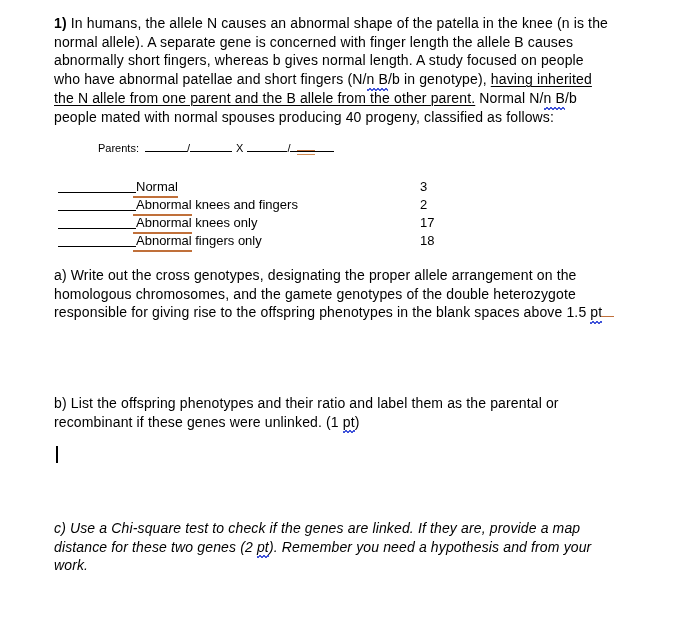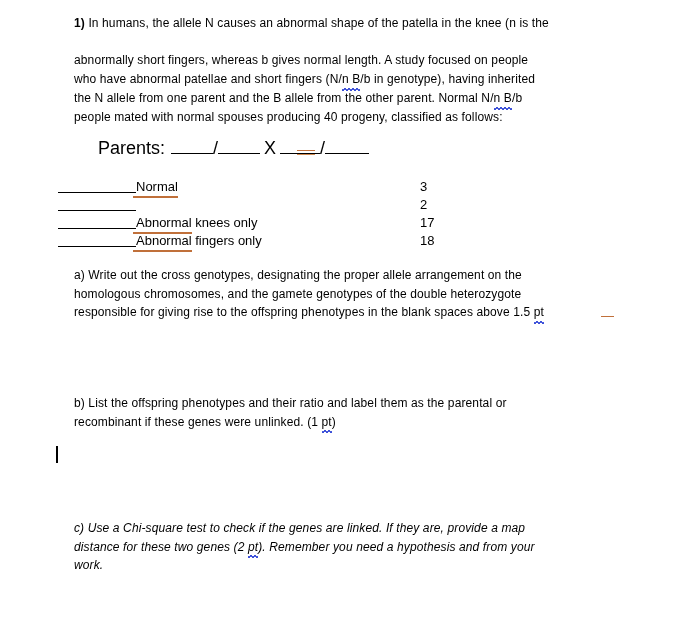--- a/index.html
+++ b/index.html
@@ -20,31 +20,31 @@
     position: absolute;
     left: 0; top: 0;
     width: 690px;
     height: 619px;
     background: #ffffff;
     overflow: hidden;
   }
 
   .para {
     position: absolute;
-    font-size: 12px;
+    font-size: 14px;
     line-height: 18.7px;
     color: #000000;
     letter-spacing: 0.01em;
-    margin-left: 20px;
   }
 
   .q-num { font-weight: bold; }
 
   
   .uline {
+    text-decoration: underline;
     text-decoration-thickness: 1px;
     text-underline-offset: 2px;
   }
 
   
   .squiggle {
     position: relative;
     display: inline-block;
   }
   .squiggle::after {
@@ -65,21 +65,21 @@
   .omark {
     position: absolute;
     background: #c0703a;
     height: 1.4px;
   }
   .omark.thin { height: 1.2px; background: #d08a52; }
 
   
   .parents-row {
     position: absolute;
-    font-size: 18px;
+    font-size: 11px;
     line-height: 18.7px;
     white-space: nowrap;
   }
   .blank {
     display: inline-block;
     border-bottom: 1.4px solid #000000;
     vertical-align: baseline;
   }
   .blank.p1a { width: 42px; }
   .blank.p1b { width: 42px; }
@@ -142,21 +142,21 @@
     background: #000000;
   }
 </style>
 </head>
 <body>
 
 <div class="page">
 
   <div class="para" style="left:54px; top:14px; width:600px;">
     <span class="q-num">1)</span><span> In humans, the allele N causes an abnormal shape of the patella in the knee (n is the</span><br>
-    <br>
+    <span>normal allele). A separate gene is concerned with finger length the allele B causes</span><br>
     <span>abnormally short fingers, whereas b gives normal length. A study focused on people</span><br>
     <span>who have abnormal patellae and short fingers (N/</span><span class="squiggle">n B</span><span>/b in genotype), </span><span class="uline">having inherited</span><br>
     <span class="uline">the N allele from one parent and the B allele from the other parent.</span><span>  Normal N/</span><span class="squiggle">n B</span><span>/b</span><br>
     <span>people mated with normal spouses producing 40 progeny, classified as follows:</span>
   </div>
 
   <div class="parents-row" style="left:98px; top:139px;">
     <span>Parents:</span><span style="display:inline-block;width:6px;"></span><span class="blank p1a"></span><span>/</span><span class="blank p1b"></span><span style="display:inline-block;width:4px;"></span><span>X</span><span style="display:inline-block;width:4px;"></span><span class="blank p2a"></span><span>/</span><span class="blank p2b"></span>
   </div>
 
@@ -166,20 +166,21 @@
   <div class="ptable">
 
     <div class="prow" style="top:177px;padding-left:38px;">
       <span class="answer-blank"></span>
       <span class="plabel"><span class="okey">Normal</span><span></span></span>
       <span class="pcount">3</span>
     </div>
 
     <div class="prow" style="top:195px;">
       <span class="answer-blank"></span>
+      <span class="plabel"><span class="okey">Abnormal</span><span> knees and fingers</span></span>
       <span class="pcount">2</span>
     </div>
 
     <div class="prow" style="top:213px;">
       <span class="answer-blank"></span>
       <span class="plabel"><span class="okey">Abnormal</span><span> knees only</span></span>
       <span class="pcount">17</span>
     </div>
 
     <div class="prow" style="top:231px;">

